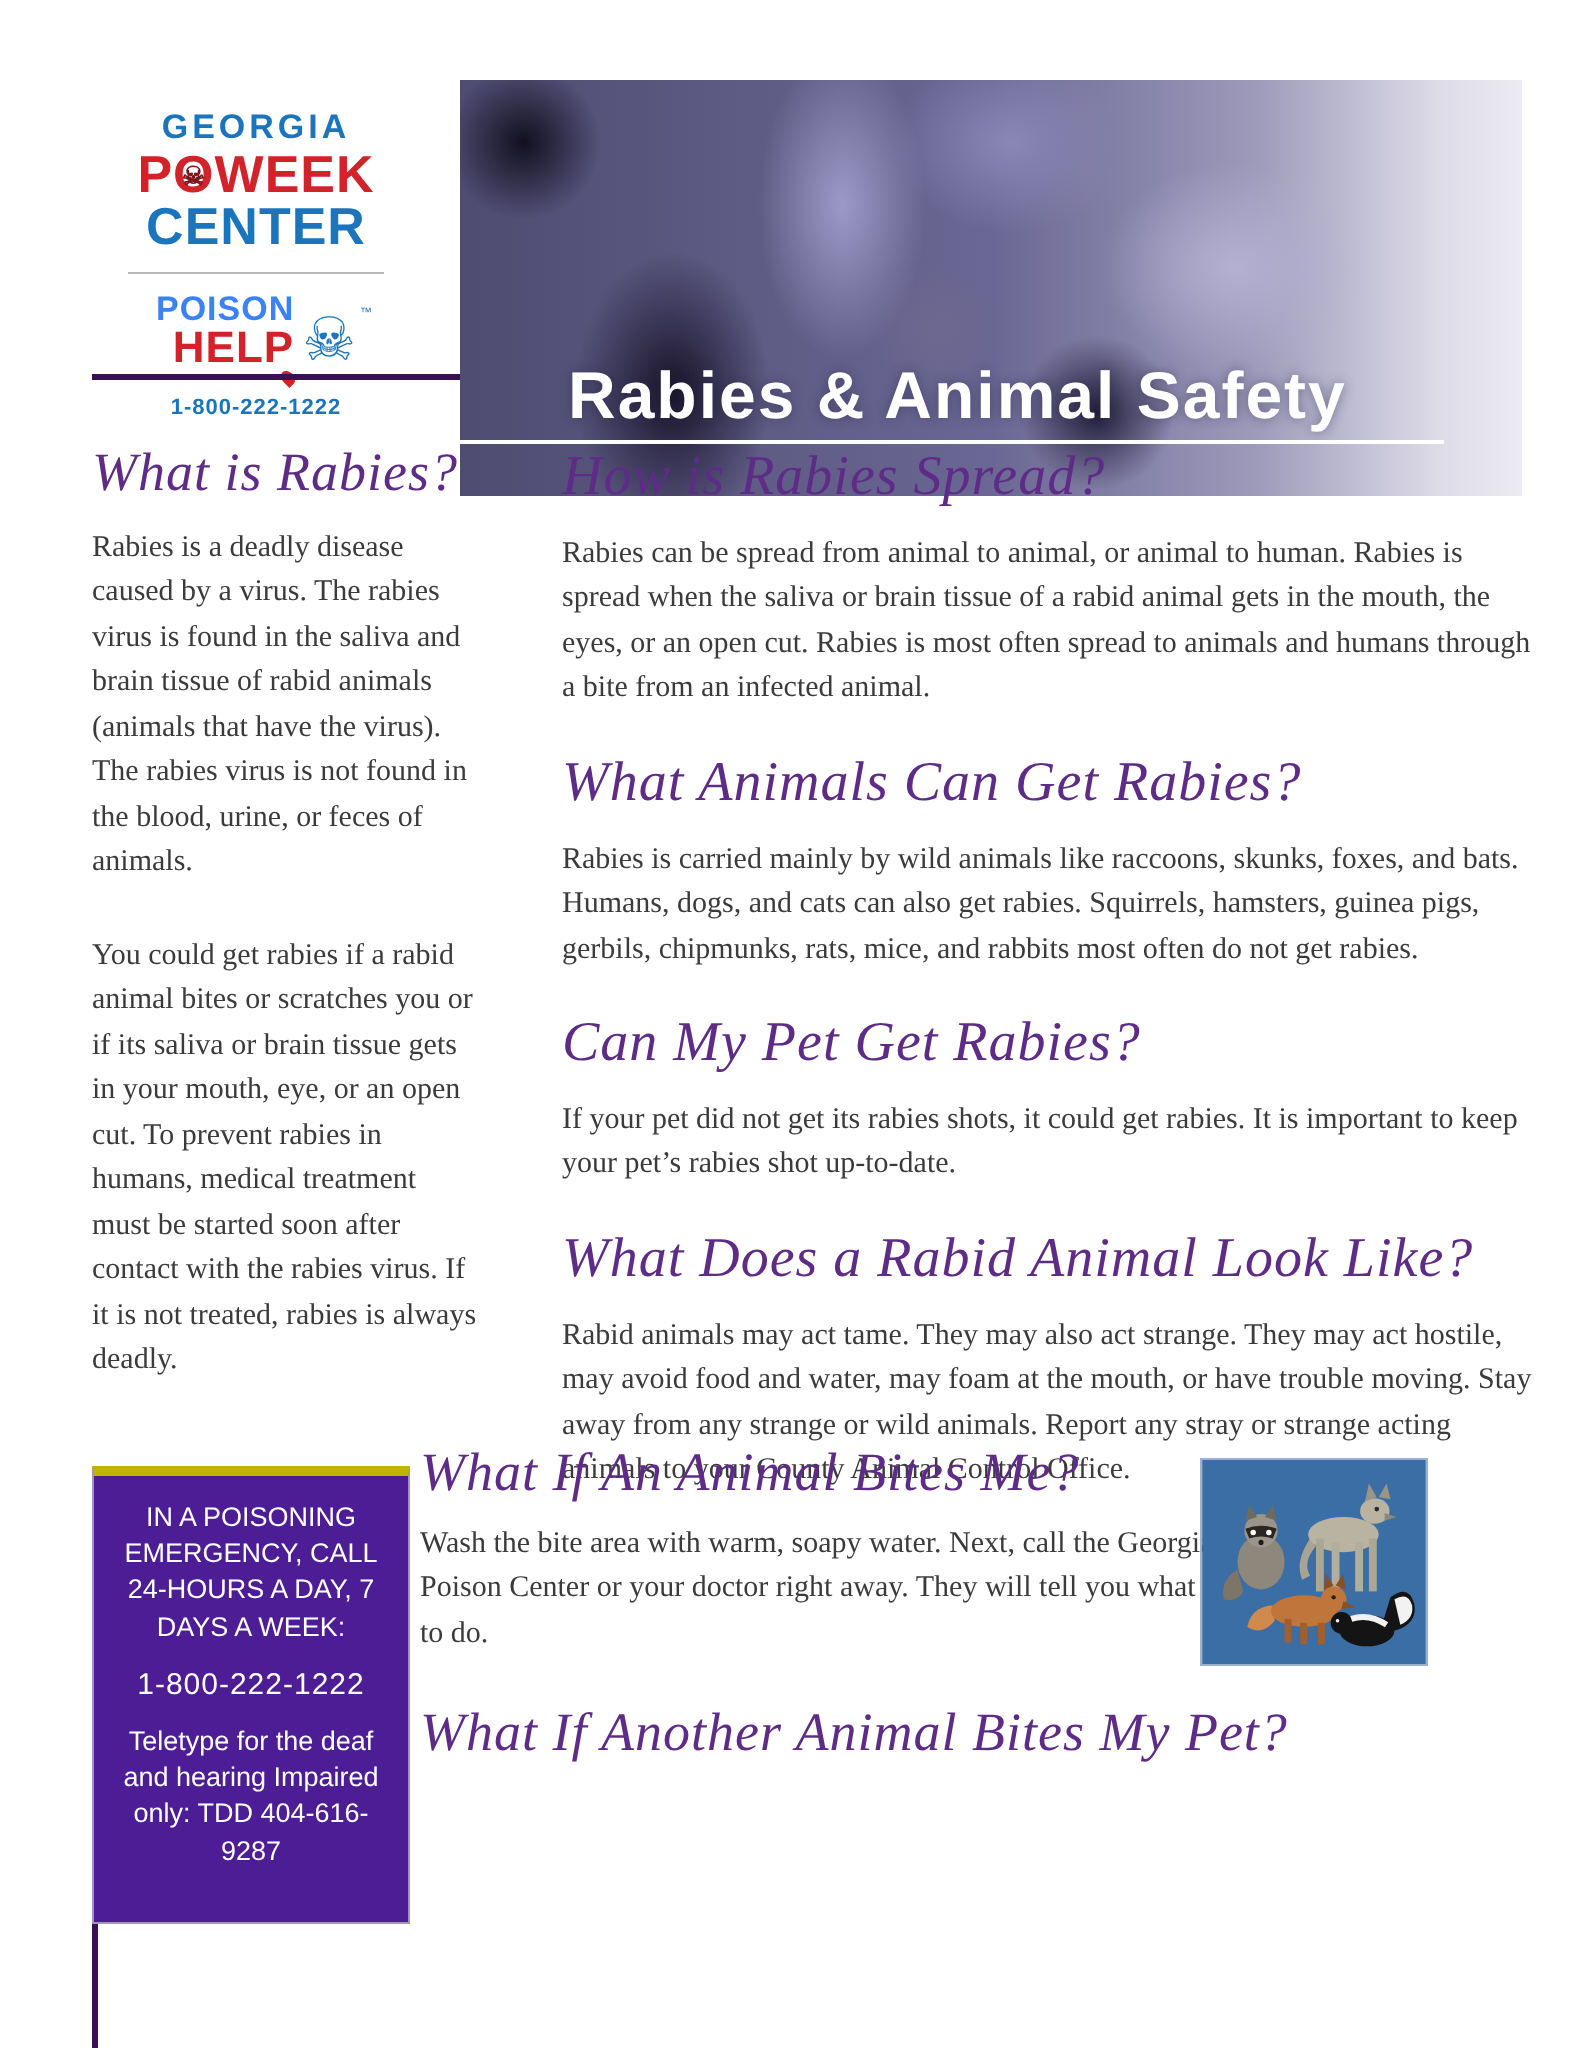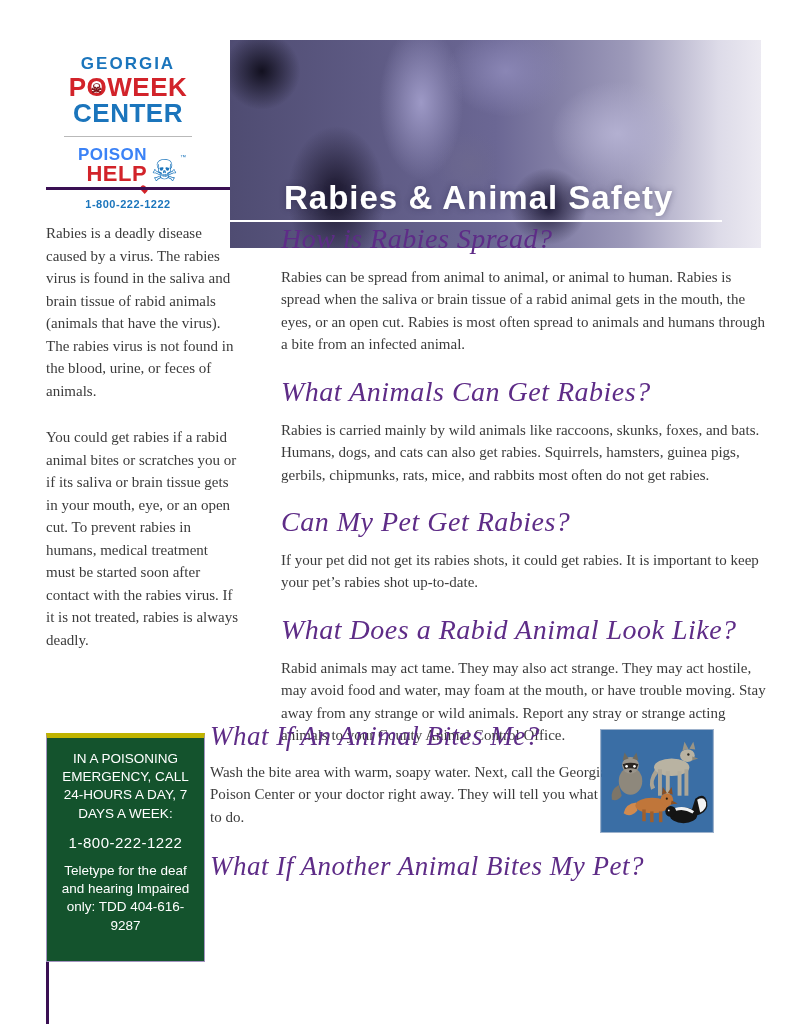--- a/index.html
+++ b/index.html
@@ -62,21 +62,21 @@
   .right-col h2.sect { font-size:28px; }
   .left-col p, .right-col p, .bottom-main p {
     font-size:15px; line-height:1.5; color:#3b3b3b;
   }
   .sect-block + .sect-block { margin-top:24px; }
   .right-col .sect-block + .sect-block { margin-top:21px; }
 
   
   .emergency-box {
     position:absolute; left:46px; top:733px; width:159px; height:229px;
-    background:#14532d; border:1px solid #a393c0; border-top:5px solid #c0b400;
+    background:#4c1d95; border:1px solid #a393c0; border-top:5px solid #c0b400;
     text-align:center; padding:12px 8px 0 8px;
     font-family:"Liberation Sans", sans-serif; color:#ffffff;
   }
   .emg-line1 { font-size:13.5px; line-height:1.35; }
   .emg-phone { font-size:15px; letter-spacing:0.5px; margin-top:11px; }
   .emg-tty   { font-size:13.5px; line-height:1.35; margin-top:11px; }
   .tail-line { position:absolute; left:46px; top:962px; width:3px; height:62px; background:#3a1053; }
 
   
   .bottom-main { position:absolute; left:210px; top:722px; width:560px; }
@@ -112,20 +112,21 @@
 </div>
 <div class="logo-rule"></div>
 
 <div class="banner">
   <div class="banner-title">Rabies &amp; Animal Safety</div>
   <div class="banner-underline"></div>
 </div>
 
 <div class="left-col">
   <div class="sect-block">
+    <h2 class="sect">What is Rabies?</h2>
     <p>Rabies is a deadly disease caused by a virus. The rabies virus is found in the saliva and brain tissue of rabid animals (animals that have the virus). The rabies virus is not found in the blood, urine, or feces of animals.</p>
   </div>
   <div class="sect-block">
     <p>You could get rabies if a rabid animal bites or scratches you or if its saliva or brain tissue gets in your mouth, eye, or an open cut. To prevent rabies in humans, medical treatment must be started soon after contact with the rabies virus. If it is not treated, rabies is always deadly.</p>
   </div>
 </div>
 
 <div class="right-col">
   <div class="sect-block">
     <h2 class="sect">How is Rabies Spread?</h2>

